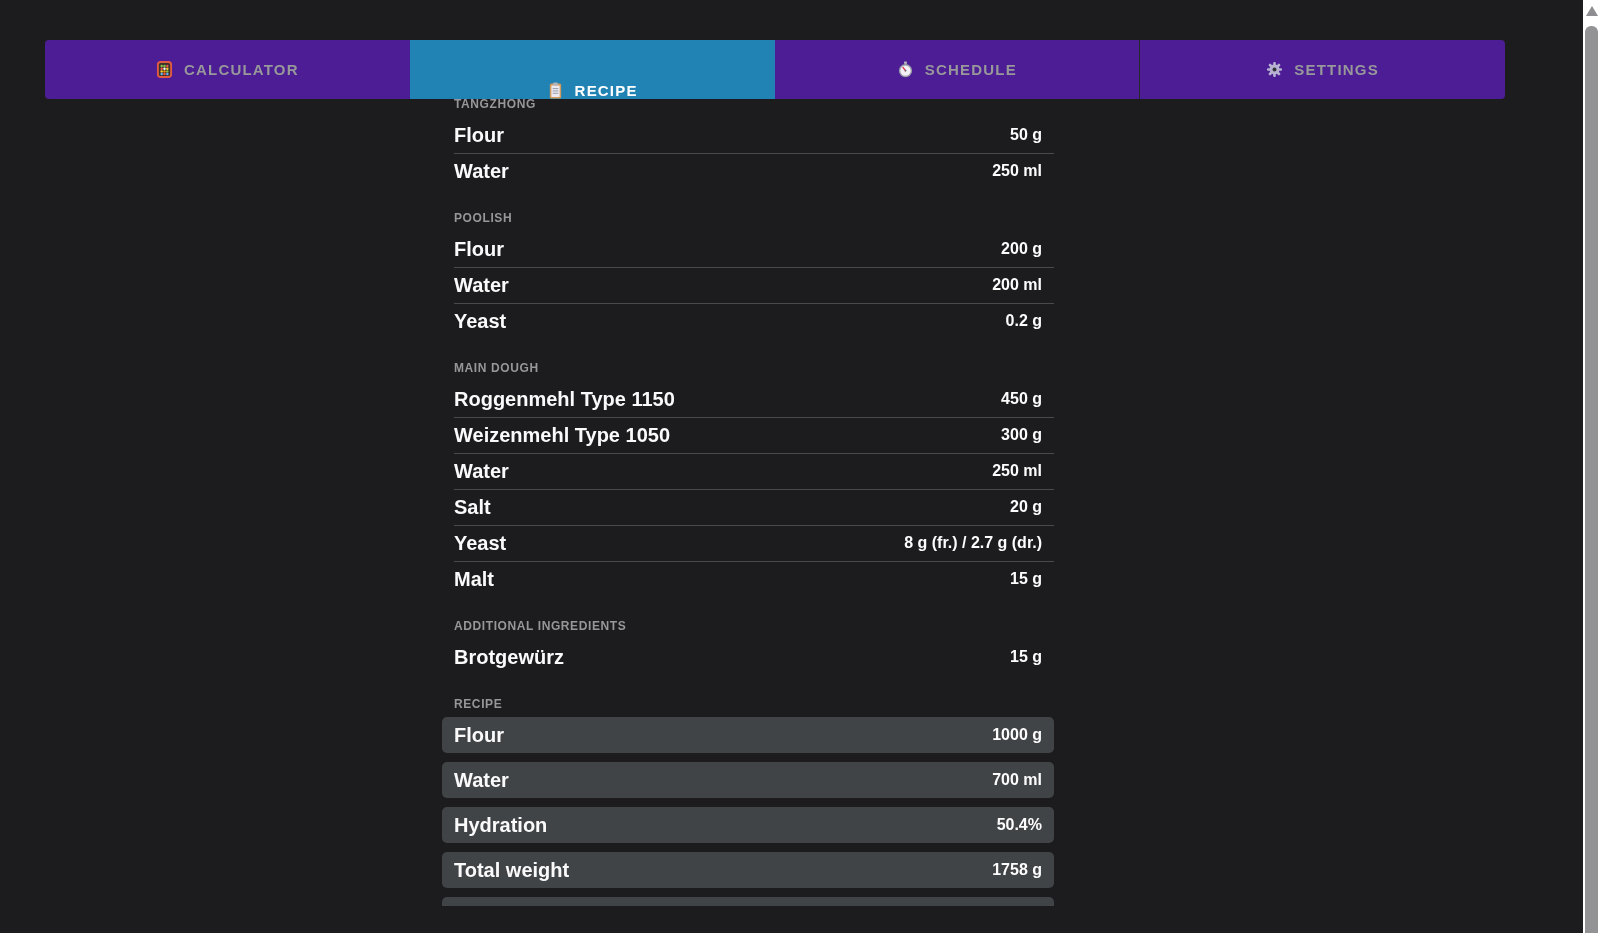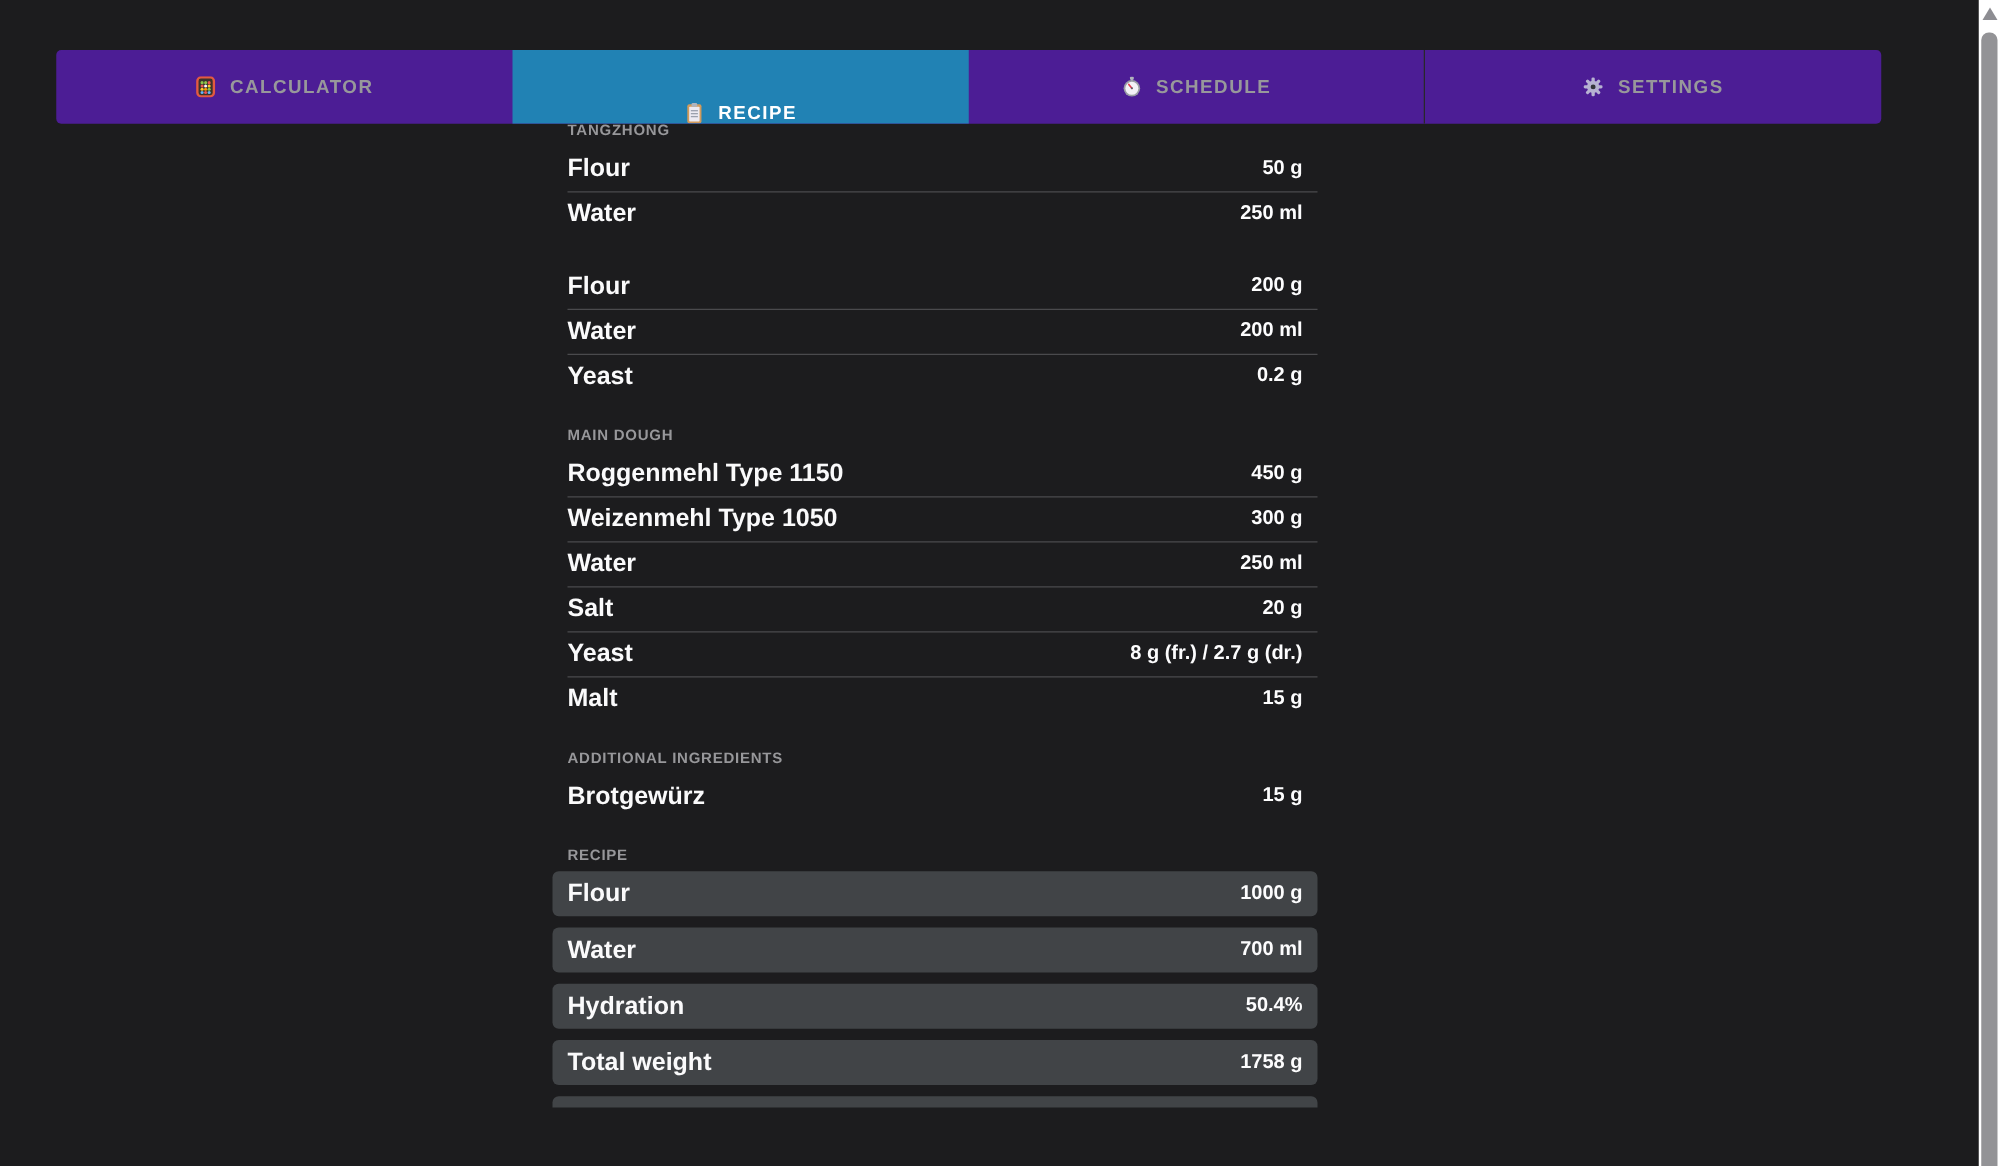--- a/index.html
+++ b/index.html
@@ -140,20 +140,21 @@
     <span class="row-label">Flour</span>
     <span class="row-value">50 g</span>
   </div>
           <div class="row">
     <span class="row-label">Water</span>
     <span class="row-value">250 ml</span>
   </div>
         </div>
   </div>
       <div class="section">
+    <div class="section-title">POOLISH</div>
     <div class="section-rows">
           <div class="row">
     <span class="row-label">Flour</span>
     <span class="row-value">200 g</span>
   </div>
           <div class="row">
     <span class="row-label">Water</span>
     <span class="row-value">200 ml</span>
   </div>
           <div class="row">

